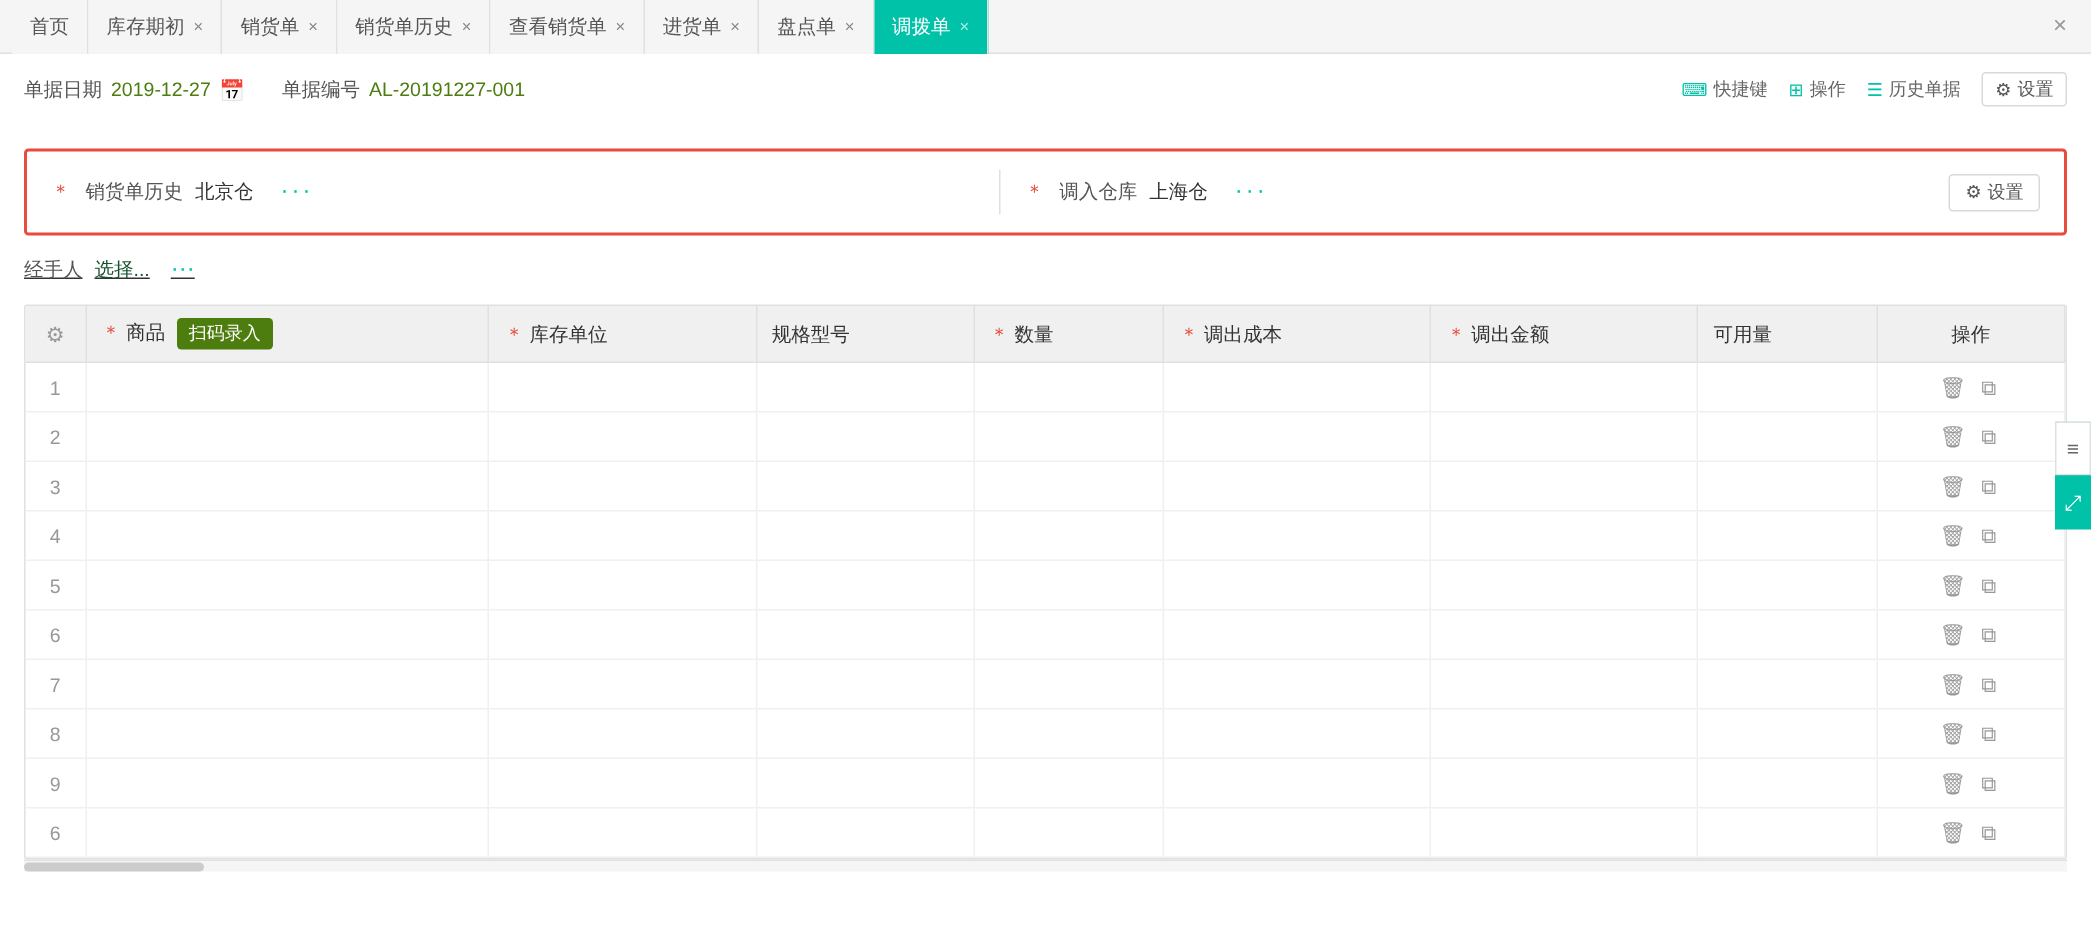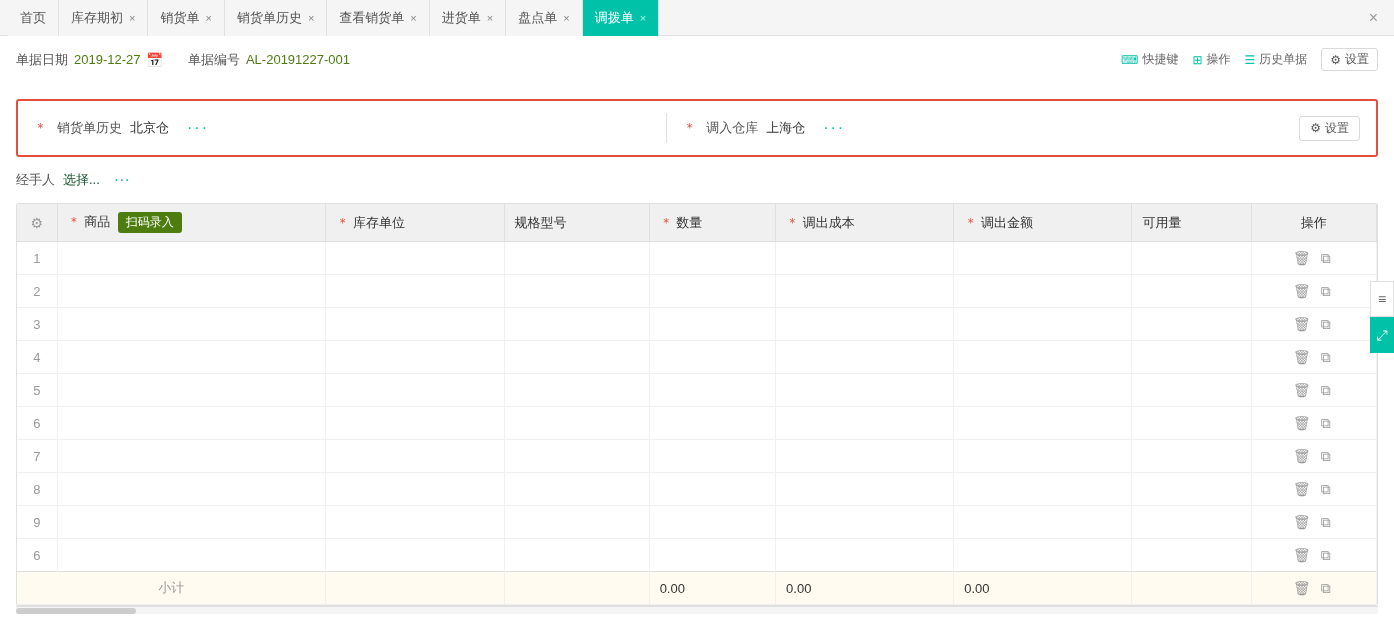--- a/index.html
+++ b/index.html
@@ -159,20 +159,21 @@
     
     .form-row2 {
       display: flex;
       align-items: center;
       gap: 24px;
       margin-bottom: 14px;
     }
     .manager-field {
       display: flex;
       gap: 8px;
+      text-decoration: underline;
     }
     .manager-field label { color: #555; }
     .manager-field .placeholder { color: #14532d; }
     .manager-field .dots2 { color: #00c2a8; font-size: 16px; cursor: pointer; margin-left: 6px; }
 
     
     .table-wrapper {
       border: 1px solid #e0e0e0;
       border-radius: 2px;
       overflow: auto;
@@ -600,35 +601,20 @@
       <td></td>
       <td></td>
       <td></td>
       <td class="op-col">
         <div class="op-icons">
           <span class="op-icon">🗑</span>
           <span class="op-icon">⧉</span>
         </div>
       </td>
     </tr>
-          <tr class="subtotal-row">
-          <td colspan="2" class="row-num">小计</td>
-          <td></td>
-          <td></td>
-          <td class="num-val">0.00</td>
-          <td class="num-val">0.00</td>
-          <td class="num-val">0.00</td>
-          <td></td>
-          <td class="op-col">
-            <div class="op-icons">
-              <span class="op-icon">🗑</span>
-              <span class="op-icon">⧉</span>
-            </div>
-          </td>
-        </tr>
       </tbody>
     </table>
   </div>
   <div class="scroll-bar">
     <div class="scroll-thumb"></div>
   </div>
 </div>
 
 <div class="right-float">
   <div class="float-btn">≡</div>

